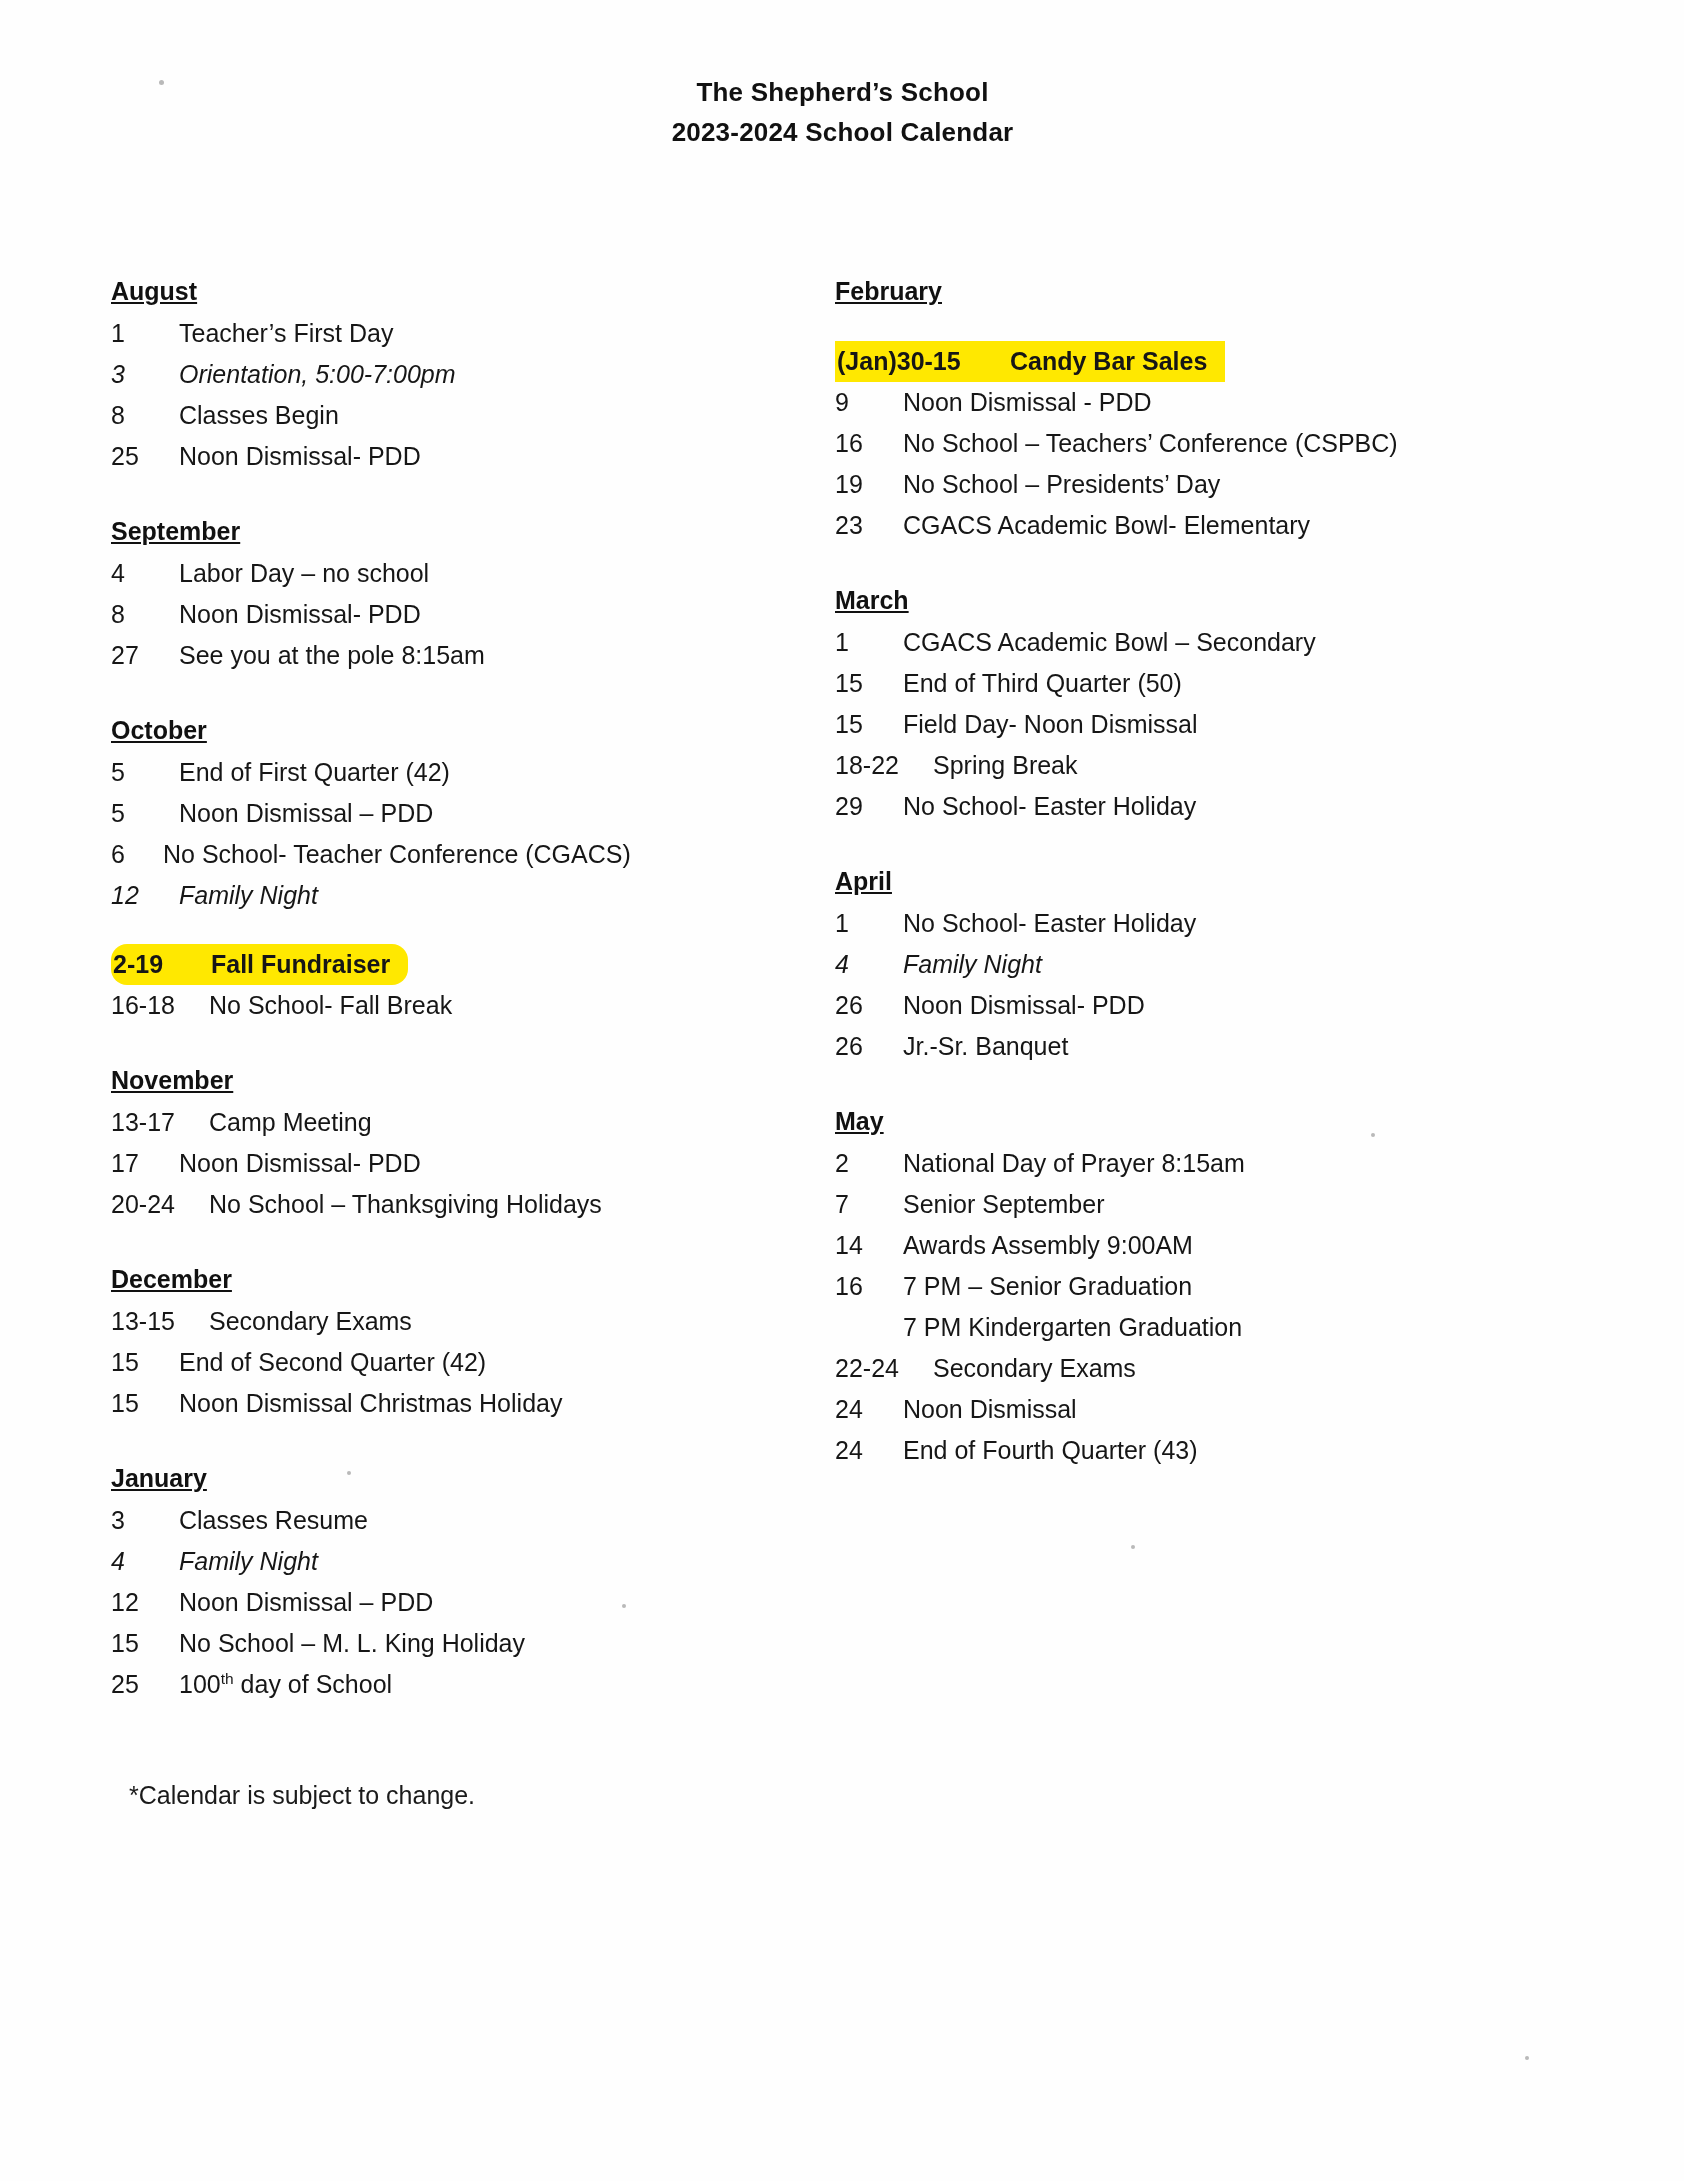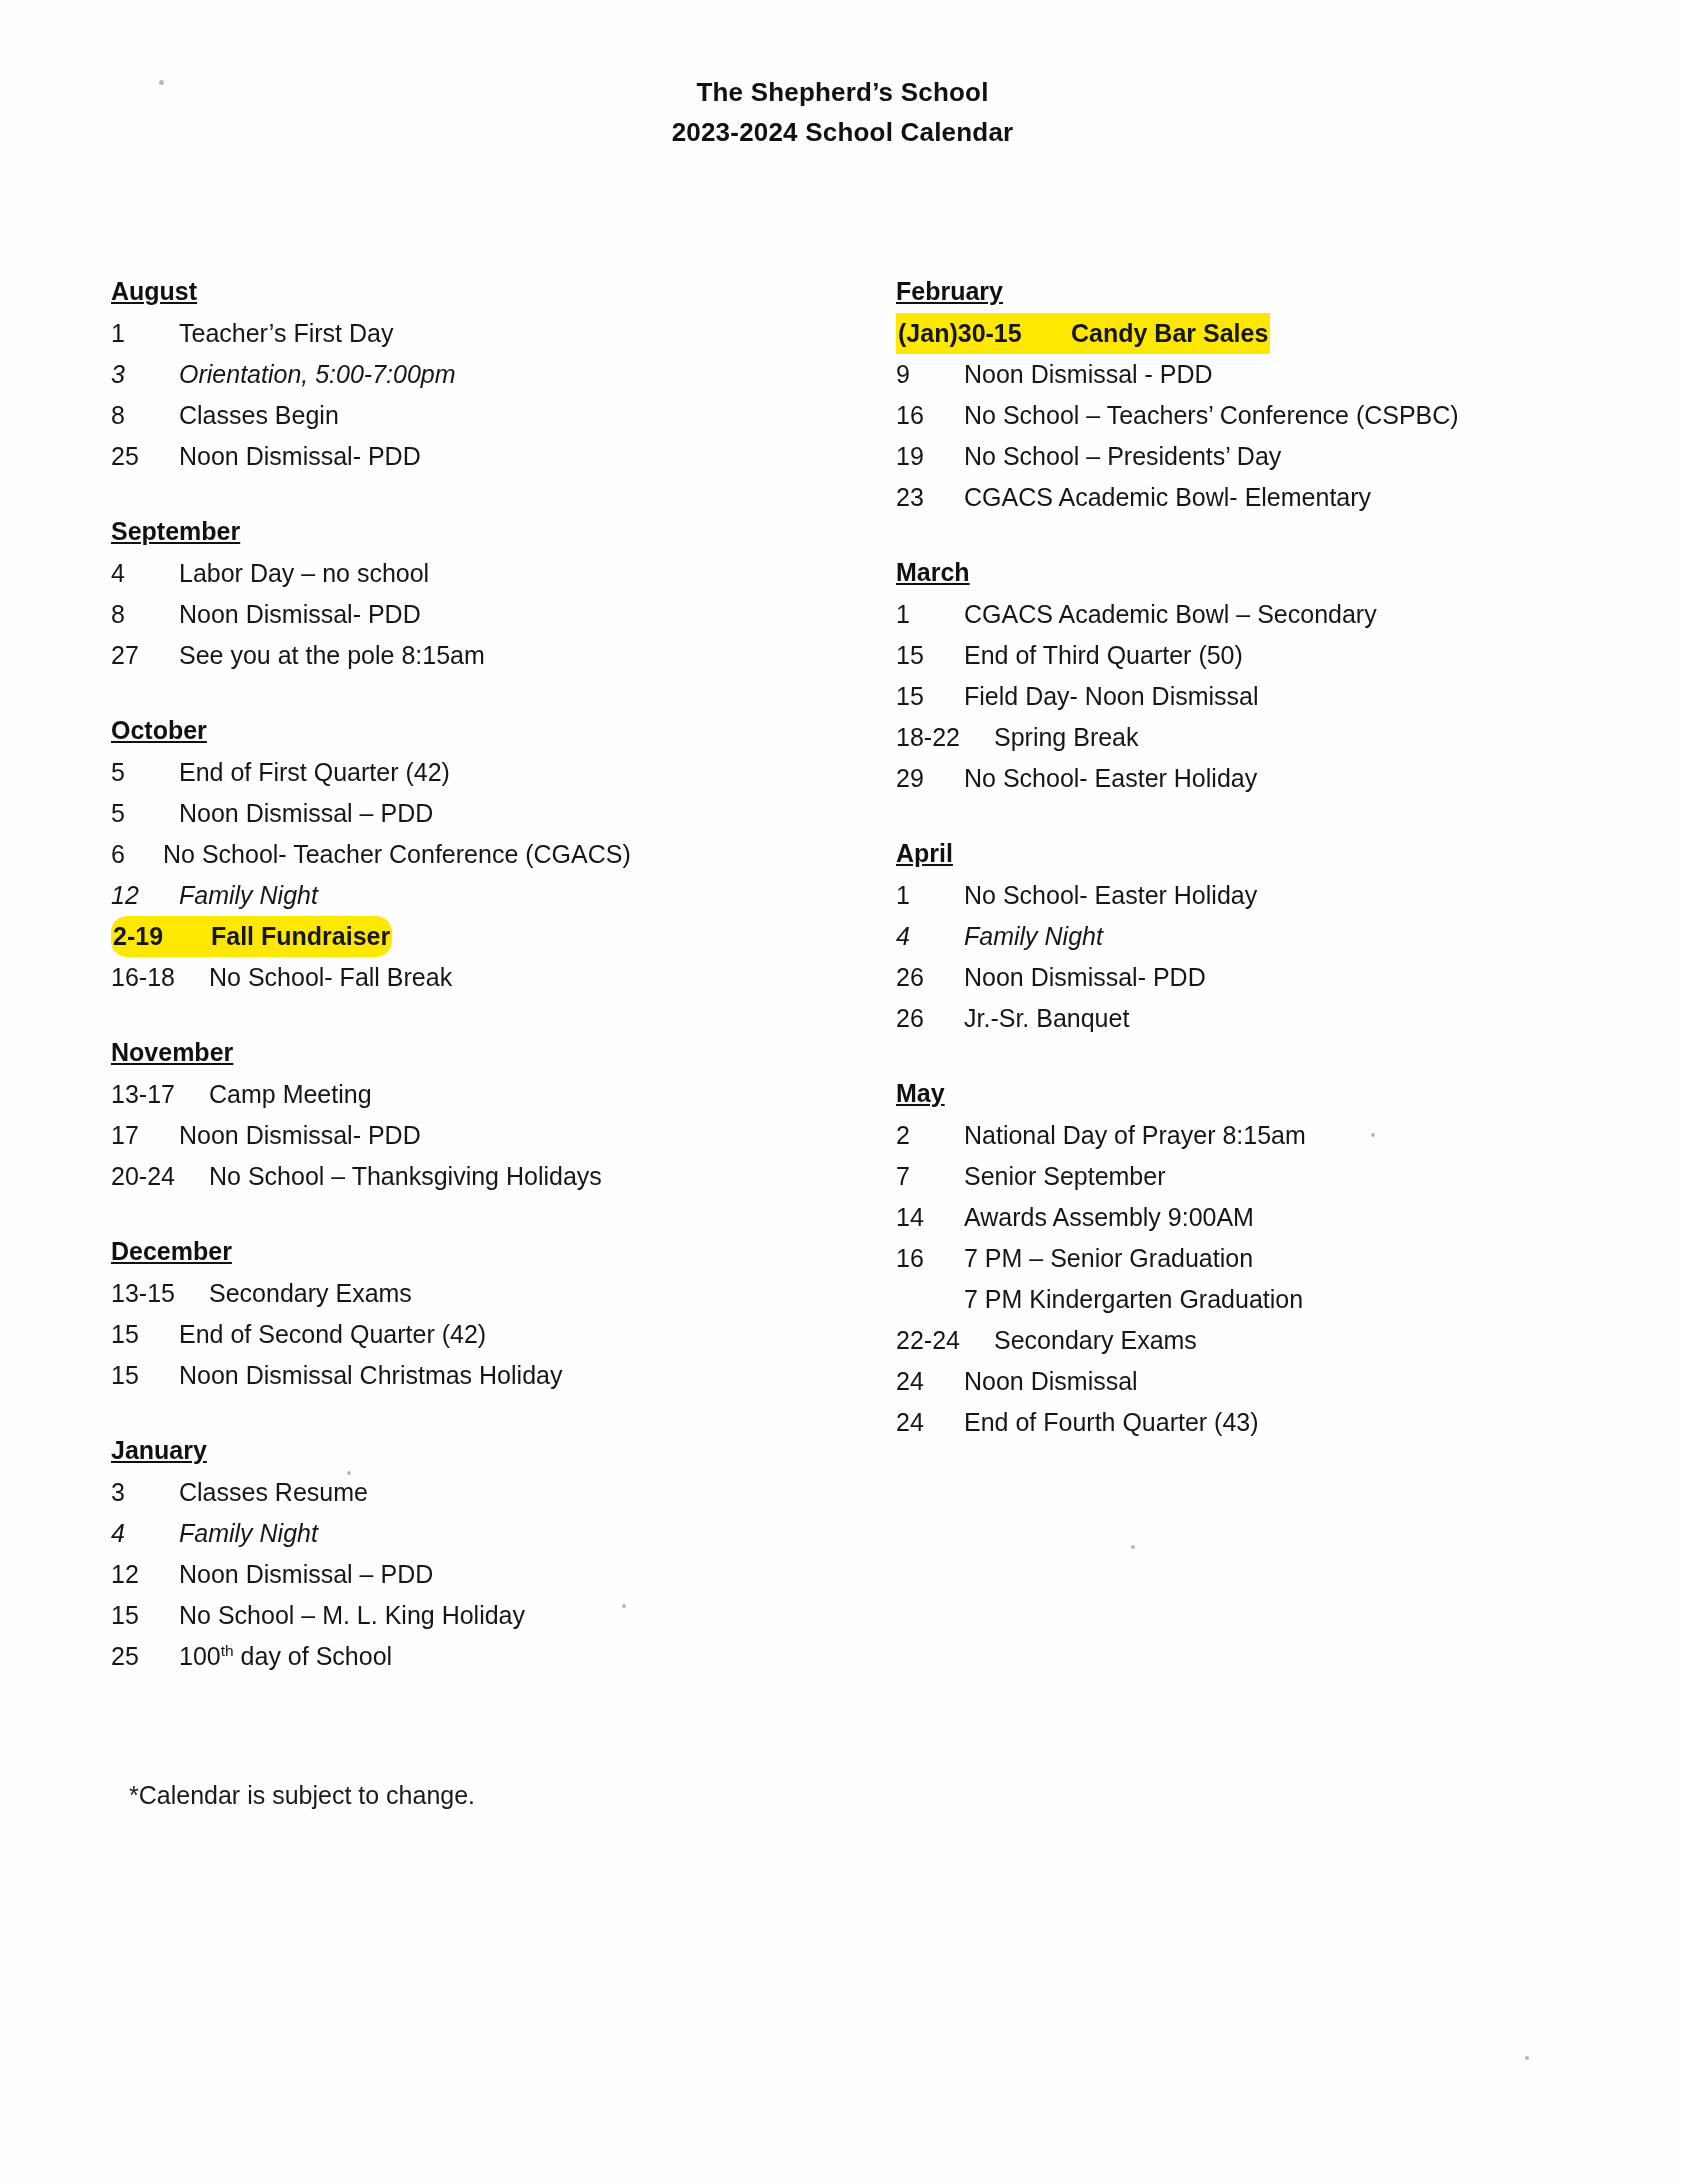--- a/index.html
+++ b/index.html
@@ -44,21 +44,21 @@
     top: 271px;
     left: 0;
     width: 1685px;
     height: 1512px;
   }
   .col {
     position: absolute;
     top: 0;
   }
   .col-left  { left: 111px;  width: 657px; }
-  .col-right { left: 896px;  width: 697px; }
+  .col-right { left: 835px;  width: 697px; }
 
   .month-block {
     margin-bottom: 34px;
   }
   .month-name {
     font-size: 25px;
     font-weight: bold;
     line-height: 41px;
     color: #111;
     margin-bottom: 1px;
@@ -88,22 +88,23 @@
   .italic .event-date,
   .italic .event-text { font-style: italic; }
 
   .bold .event-date,
   .bold .event-text { font-weight: bold; }
 
   
   .event-row.hl {
     display: inline-flex;
     background: #ffe800;
-    padding: 0 2px 0 2px;
+    padding: 0 18px 0 2px;
     box-decoration-break: clone;
+    margin-top: 28px;
   }
   .row-wrap { display: block; }
 
   sup {
     font-size: 0.62em;
     vertical-align: super;
     line-height: 0;
   }
 
   

